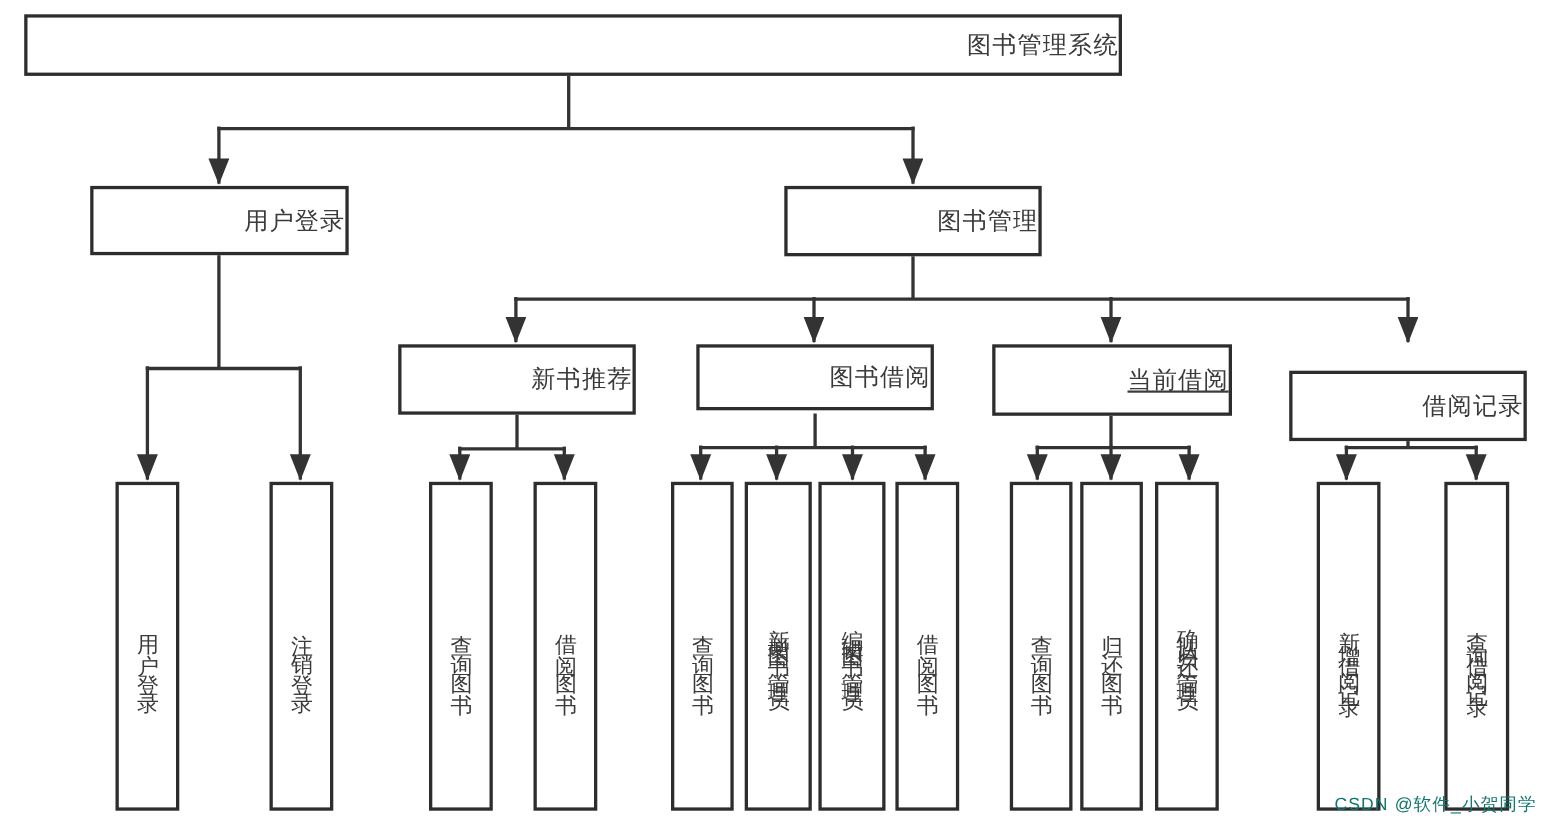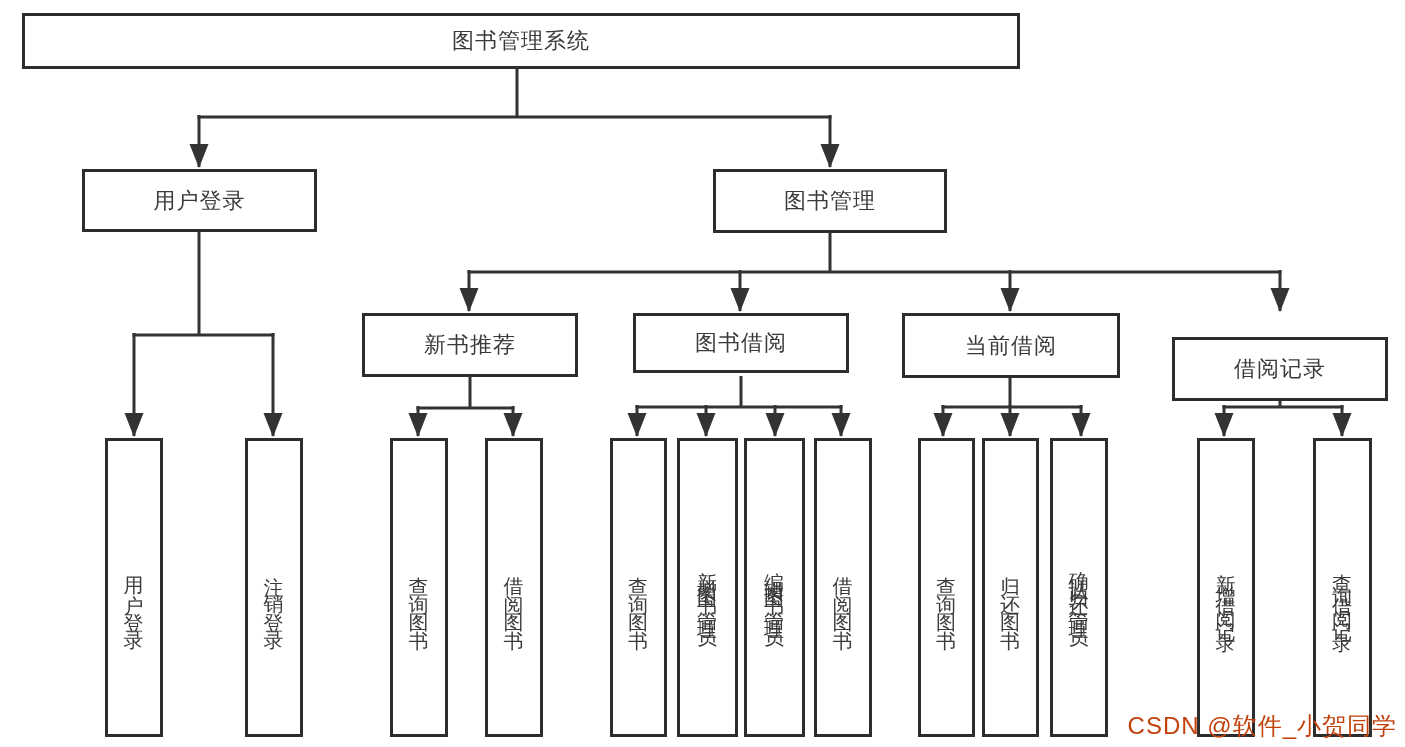--- a/index.html
+++ b/index.html
@@ -7,32 +7,32 @@
   .canvas{
     position:relative;width:1405px;height:747px;background:#ffffff;
     font-family:"Liberation Sans","DejaVu Sans",sans-serif;overflow:hidden;
   }
   svg.wires{position:absolute;left:0;top:0;z-index:1;}
   .node{
     position:absolute;box-sizing:border-box;z-index:2;
     border:3px solid #2d2d2d;background:#ffffff;color:#3a3a3a;
     display:flex;align-items:center;justify-content:center;
   }
-  .hnode{font-size:22px;letter-spacing:1px;}
+  .hnode{font-size:22px;letter-spacing:1px;justify-content:flex-end;}
   .leaf{top:438px;height:299px;width:58px;}
   .vtext{
     writing-mode:vertical-lr;text-orientation:mixed;
     font-size:20px;line-height:1;white-space:nowrap;
   }
   .ls4{letter-spacing:18px;margin-bottom:-18px;}
   .ls6{letter-spacing:12px;margin-bottom:-12px;}
   .ls9{letter-spacing:8px;margin-bottom:-8px;}
   .watermark{
     position:absolute;right:8px;bottom:5px;z-index:5;
-    font-size:24px;color:#c2410c;letter-spacing:1px;text-align:center;
+    font-size:16px;color:#0f766e;letter-spacing:1px;text-align:center;
   }
 </style>
 </head>
 <body>
 
 <div class="canvas">
 
   <svg class="wires" width="1405" height="747" viewBox="0 0 1405 747">
     <defs>
       <marker id="ah" markerWidth="25" markerHeight="20" refX="23" refY="9.5" orient="auto" markerUnits="userSpaceOnUse">
@@ -86,21 +86,21 @@
   <div class="node hnode" style="left:362px;top:313px;width:216px;height:64px;">
     <span>新书推荐</span>
   </div>
 
   <div class="node hnode" style="left:713px;top:169px;width:234px;height:64px;">
     <span>图书管理</span>
   </div>
   <div class="node hnode" style="left:633px;top:313px;width:216px;height:60px;">
     <span>图书借阅</span>
   </div>
-  <div class="node hnode" style="left:902px;top:313px;width:218px;height:65px;">
+  <div class="node hnode" style="left:902px;top:313px;width:218px;height:65px;text-decoration:underline;">
     <span>当前借阅</span>
   </div>
   <div class="node hnode" style="left:1172px;top:313px;width:216px;height:64px;margin-top:24px;">
     <span>借阅记录</span>
   </div>
 
   <div class="node leaf" style="left:105px;">
     <span class="vtext ls4">用户登录</span>
   </div>
   <div class="node leaf" style="left:245px;">

